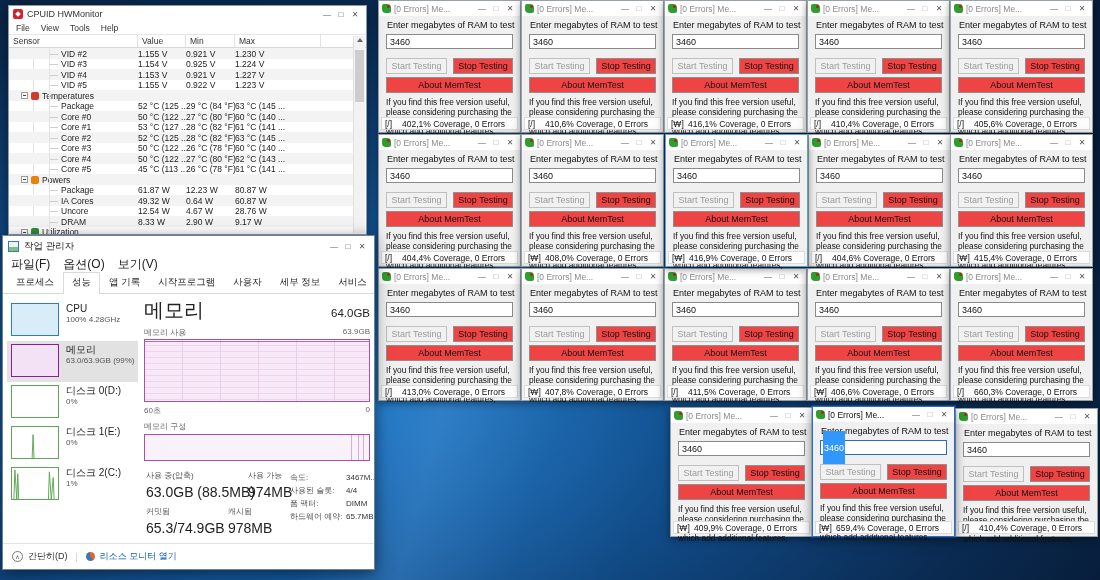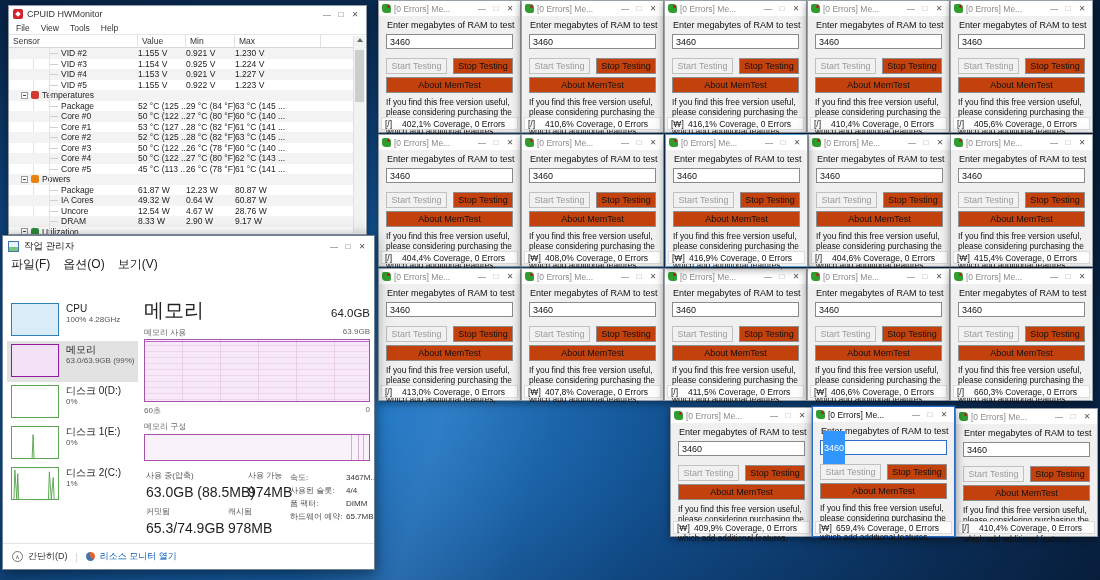--- a/index.html
+++ b/index.html
@@ -23,21 +23,21 @@
   .hw-tb { height:16px; display:flex; align-items:center; background:#fff; padding:0 4px; font-size:9px; color:#333; }
   .hw-ico { width:10px; height:10px; background:#d2232a; border-radius:2px; margin-right:4px; position:relative; }
   .hw-ico::after { content:""; position:absolute; left:3px; top:3px; width:4px; height:4px; background:#fff; transform:rotate(45deg); }
   .hw-menu { height:13px; display:flex; gap:11px; align-items:center; padding:0 7px; background:#fff; font-size:8.5px; color:#333; border-bottom:1px solid #e6e6e6; }
   .hw-head { height:13px; display:flex; align-items:center; font-size:8.5px; color:#333; border-bottom:1px solid #d8d8d8; background:#fff; padding-right:12px; }
   .hw-head span { border-right:1px solid #e2e2e2; height:100%; display:flex; align-items:center; padding-left:4px; }
   .h-sensor { width:129px; } .h-val { width:48px; } .h-min { width:49px; } .h-max { width:86px; } .h-rest { flex:1; border-right:none !important; }
   .hw-list { position:relative; height:186px; overflow:hidden; background:#fff; margin-right:12px; }
   .hw-list::before { content:""; position:absolute; left:24px; top:0; bottom:0; width:1px; background:#e3e3e3; }
   .hw-list::after  { content:""; position:absolute; left:40px; top:0; bottom:0; width:1px; background:#e3e3e3; }
-  .hw-row { display:flex; height:10.5px; font-size:8.5px; color:#222; align-items:flex-start; position:relative; }
+  .hw-row { display:flex; height:10.5px; font-size:8.5px; color:#222; align-items:flex-end; position:relative; }
   .hw-row:nth-child(odd) { background:#f3f3f3; }
   .c-name { width:129px; position:relative; white-space:nowrap; overflow:hidden; }
   .c-name.leaf { padding-left:52px; }
   .c-name.leaf::before { content:""; position:absolute; left:40px; top:50%; width:9px; height:1px; background:#cfcfcf; }
   .c-name.grp { padding-left:12px; display:flex; align-items:center; gap:3px; }
   .exp { width:7px; height:7px; border:1px solid #9a9a9a; background:#fff; position:relative; flex:none; }
   .exp::after { content:""; position:absolute; left:1px; right:1px; top:2px; height:1px; background:#444; }
   .gicon { width:8px; height:8px; border-radius:2px; flex:none; }
   .gicon.temp { background:#d03a2e; } .gicon.power { background:#e8820c; } .gicon.util { background:#2e8f3c; }
   .c-val { width:48px; white-space:nowrap; overflow:hidden; } .c-min { width:49px; white-space:nowrap; overflow:hidden; } .c-max { flex:1; white-space:nowrap; overflow:hidden; }
@@ -99,21 +99,21 @@
   .mt.active .mt-tb { color:#111; }
   .mt-ico { width:9px; height:9px; background:#2f9e2f; border-radius:2px 4px 2px 4px; margin-right:3px; position:relative; flex:none; }
   .mt-ico::after { content:""; position:absolute; right:1px; top:1px; width:3px; height:3px; background:#b62020; border-radius:50%; }
   .mt-title { font-size:8.5px; white-space:nowrap; overflow:hidden; max-width:72px; }
   .mt-label { margin:4px 8px 0; font-size:9px; color:#111; white-space:nowrap; }
   .mt-input { margin:4px 7px 0; height:15px; border:1px solid #8a8a8a; background:#fff; display:flex; align-items:center; padding:0 2px; }
   .mt-val { font-size:9px; color:#111; padding:12px 1px; }
   .mt.active .mt-input { border-color:#2a6cc8; }
   .mt.active .mt-val { background:#3297fd; color:#fff; }
   .mt-btnrow { display:flex; margin:9px 7px 0; gap:6px; }
-  .btn { height:16px; background:#c2410c; border:1px solid #8f8f8f; display:flex; align-items:center; justify-content:center; font-size:9px; color:#111; white-space:nowrap; }
+  .btn { height:16px; background:#ef4444; border:1px solid #8f8f8f; display:flex; align-items:center; justify-content:center; font-size:9px; color:#111; white-space:nowrap; }
   .btn.start { width:61px; }
   .btn.stop { flex:1; }
   .btn.disabled { color:#9b9b9b; border-color:#c0c0c0; background:#f1f1f1; }
   .btn.about { margin:3px 7px 0; }
   .mt-ad { margin:5px 7px 0; font-size:8.3px; line-height:9.5px; color:#111; white-space:nowrap; }
   .mt-status { position:absolute; left:2px; right:2px; bottom:2px; height:13px; background:#fdfdfd; border:1px solid #dcdcdc; display:flex; align-items:center; padding:0 3px; font-size:8.5px; color:#111; white-space:nowrap; }
   .mt-status .sp { width:17px; flex:none; }
 </style>
 </head>
 <body>
@@ -278,20 +278,29 @@
     <span class="wbtns">
       <span class="wg">—</span>
       <span class="wg">□</span>
       <span class="wg">✕</span>
     </span>
   </div>
   <div class="tm-menu">
     <span>파일(F)</span>
     <span>옵션(O)</span>
     <span>보기(V)</span>
+  </div>
+  <div class="tm-tabs">
+    <span class="tab">프로세스</span>
+    <span class="tab active">성능</span>
+    <span class="tab">앱 기록</span>
+    <span class="tab">시작프로그램</span>
+    <span class="tab">사용자</span>
+    <span class="tab">세부 정보</span>
+    <span class="tab">서비스</span>
   </div>
   <div class="tm-body">
     <div class="tm-side">
       <div class="side-item">
         <span class="th cpu"></span>
         <span>
             <div class="si-name">CPU</div>
             <div class="si-sub">100% 4.28GHz</div>
           </span>
       </div>

